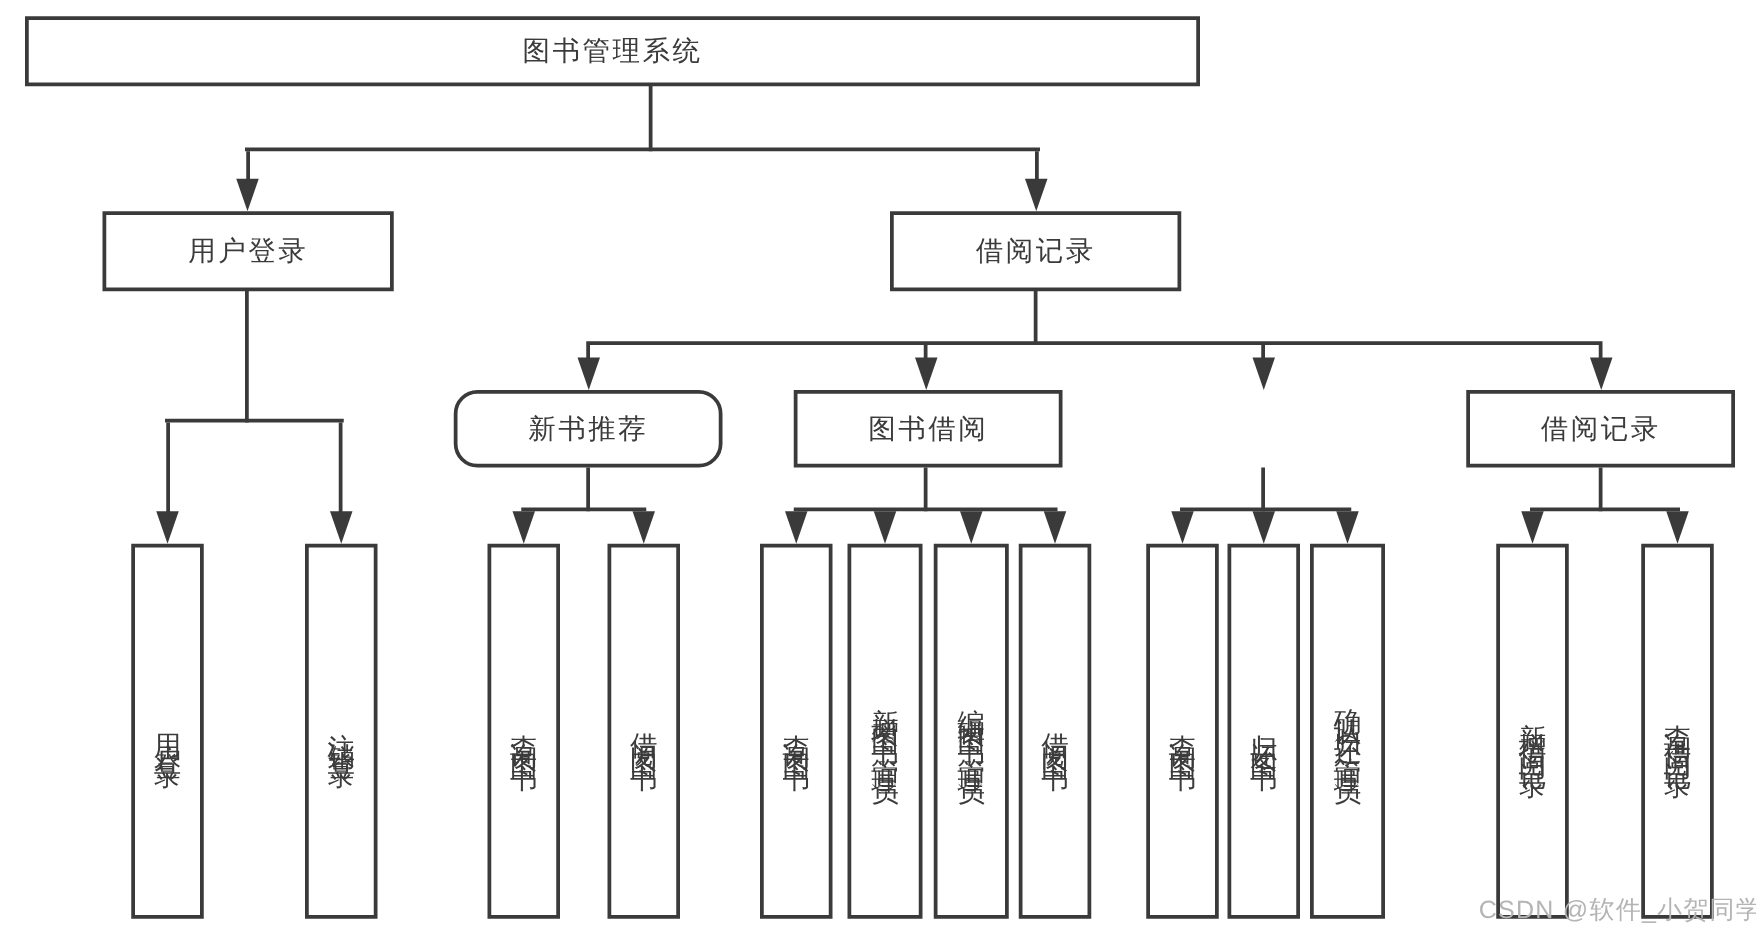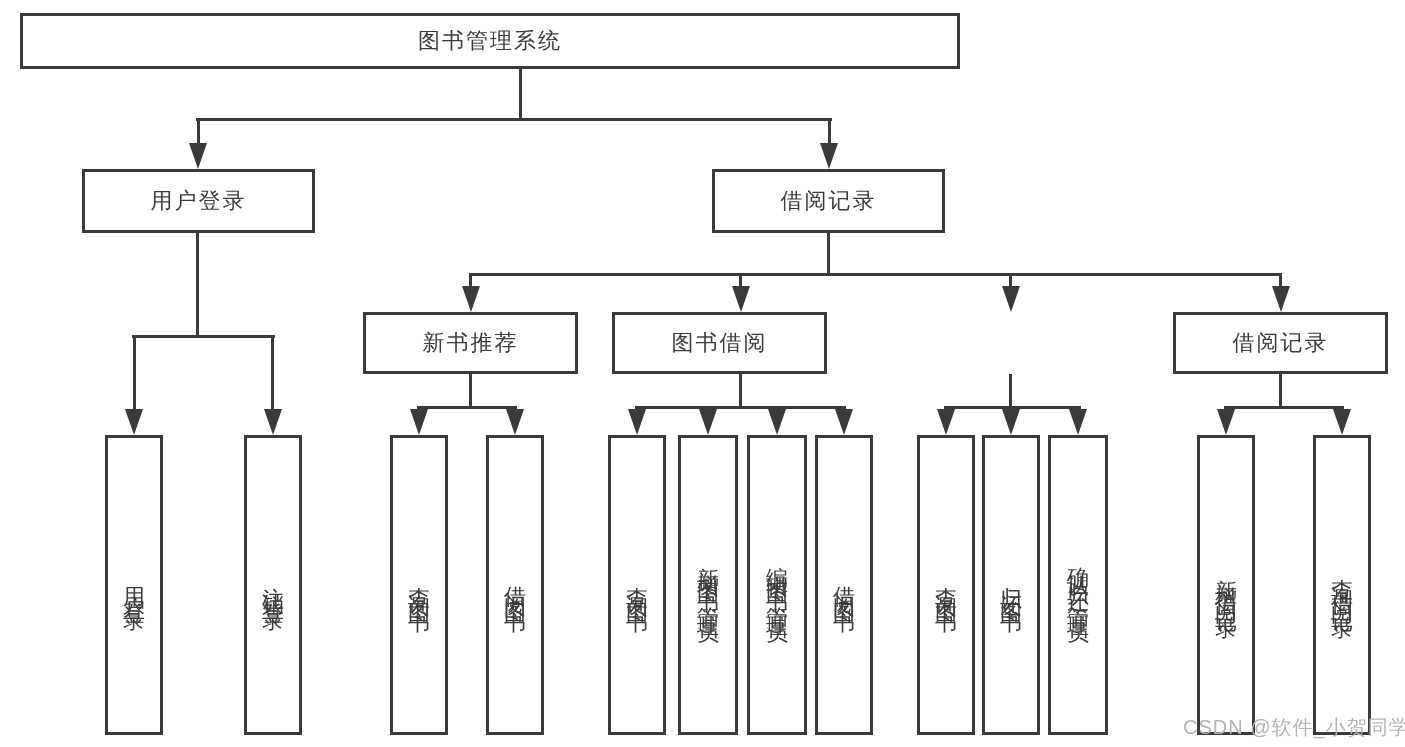--- a/index.html
+++ b/index.html
@@ -23,21 +23,21 @@
   .node-v{
     writing-mode:vertical-rl;text-orientation:mixed;
     letter-spacing:8px;font-size:22px;line-height:1;
     white-space:normal;
   }
   
   .b-root{left:20px;top:13px;width:940px;height:56px;}
   .b-user{left:82px;top:169px;width:233px;height:64px;}
   .b-mgmt{left:712px;top:169px;width:233px;height:64px;}
   .b-l3{top:312px;width:215px;height:62px;}
-  .b-rec{left:363px;} .b-bor{left:612px;} .b-cur{left:903px;} .b-his{left:1173px;}
+  .b-rec{left:363px;border-radius:19px;} .b-bor{left:635px;} .b-cur{left:903px;} .b-his{left:1173px;}
   .leaf{top:435px;width:58px;height:300px;}
   .leaf-wide{width:60px;}
   .lf-1{left:105px;} .lf-2{left:244px;}
   .lf-3{left:390px;} .lf-4{left:486px;}
   .lf-5{left:608px;} .lf-6{left:678px;} .lf-7{left:747px;} .lf-8{left:815px;}
   .lf-9{left:917px;} .lf-10{left:982px;} .lf-11{left:1048px;}
   .lf-12{left:1197px;} .lf-13{left:1313px;}
   
   .vline{position:absolute;width:3px;background:var(--line);}
   .hline{position:absolute;height:3px;background:var(--line);}

